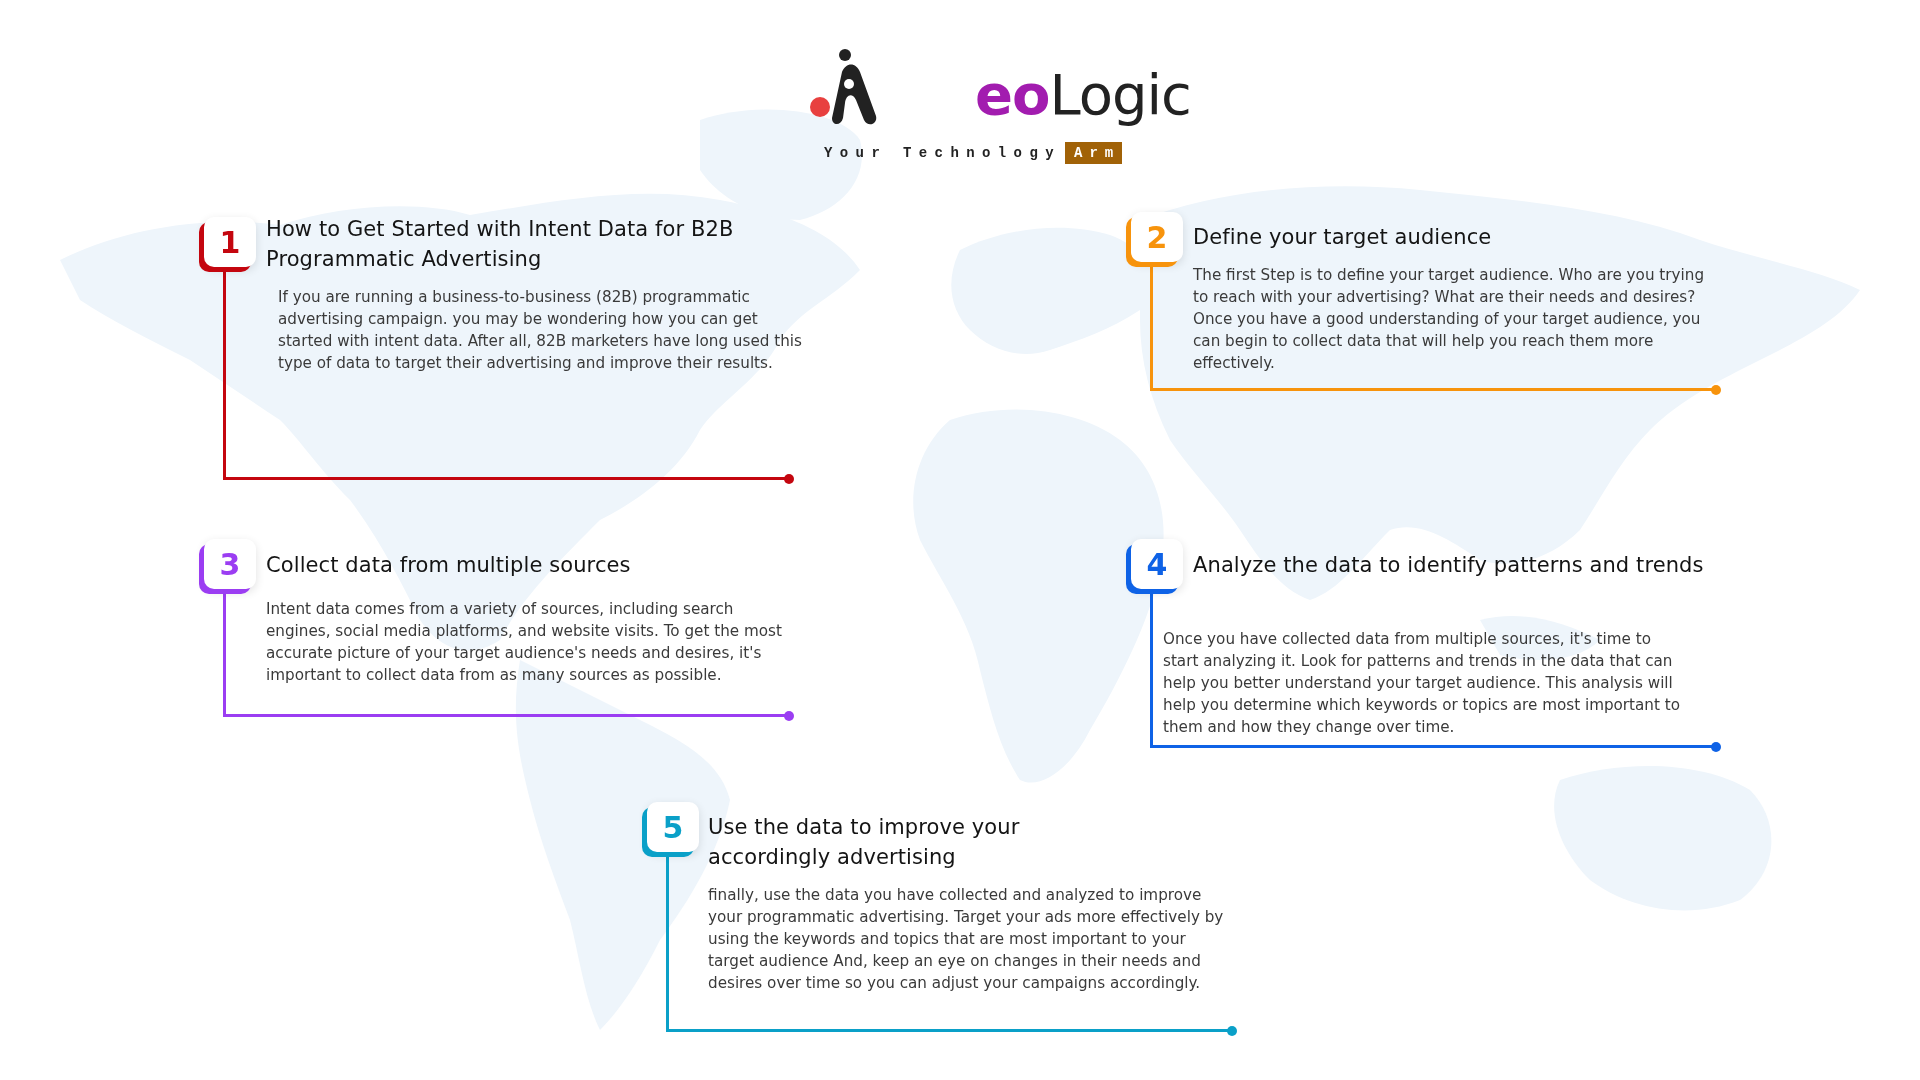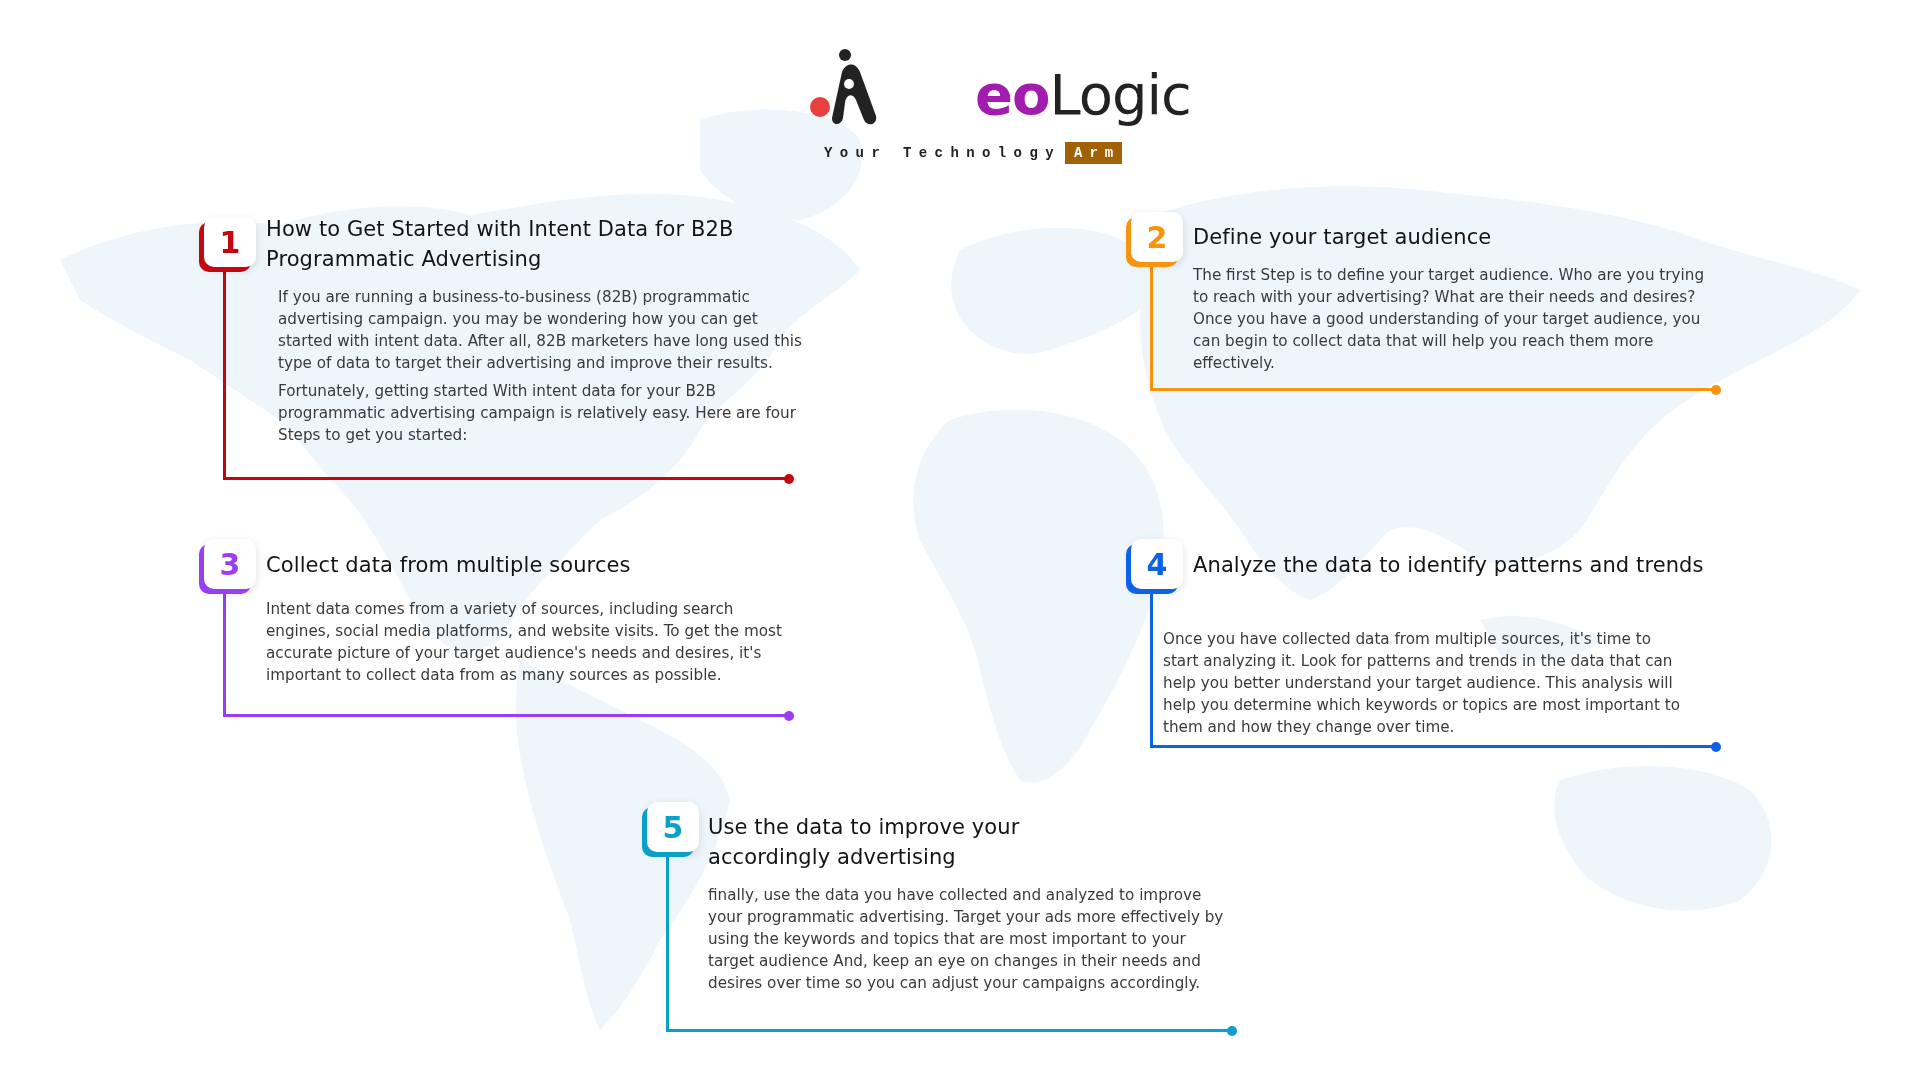--- a/index.html
+++ b/index.html
@@ -87,21 +87,20 @@
 </div>
 
 <div class="step" style="--c:#c4060f;left:0;top:0;">
   <div class="vline" style="left:223px;top:262px;height:218px;"></div>
   <div class="hline" style="left:223px;top:477px;width:566px;"></div>
   <div class="enddot" style="left:784px;top:474px;"></div>
   <div class="numbox" style="left:204px;top:217px;">1</div>
   <div class="title" style="left:266px;top:214px;width:540px;">How to Get Started with Intent Data for B2B Programmatic Advertising</div>
   <div class="body" style="left:266px;top:286px;width:525px;margin-left:12px;">
     <p>If you are running a business-to-business (82B) programmatic advertising campaign. you may be wondering how you can get started with intent data. After all, 82B marketers have long used this type of data to target their advertising and improve their results.</p>
-    <p>Fortunately, getting started With intent data for your B2B programmatic advertising campaign is relatively easy. Here are four Steps to get you started:</p>
   </div>
 </div>
 
 <div class="step" style="--c:#f7930c;left:0;top:0;">
   <div class="vline" style="left:1150px;top:255px;height:136px;"></div>
   <div class="hline" style="left:1150px;top:388px;width:566px;"></div>
   <div class="enddot" style="left:1711px;top:385px;"></div>
   <div class="numbox" style="left:1131px;top:212px;">2</div>
   <div class="title" style="left:1193px;top:222px;width:540px;">Define your target audience</div>
   <div class="body" style="left:1193px;top:264px;width:525px;">

